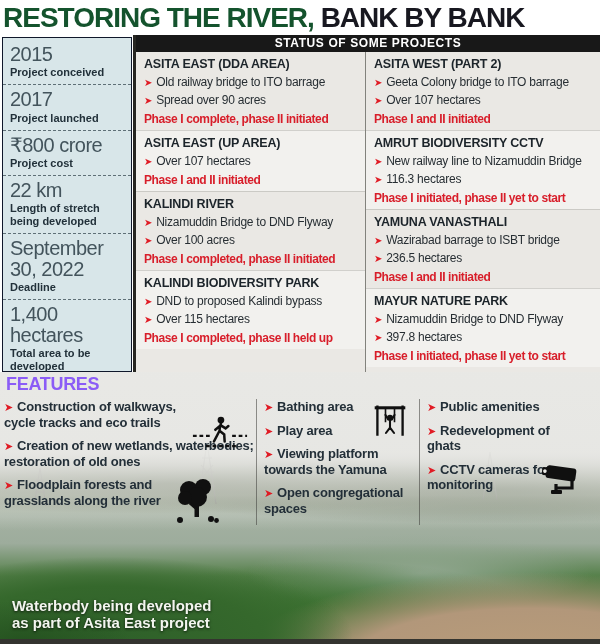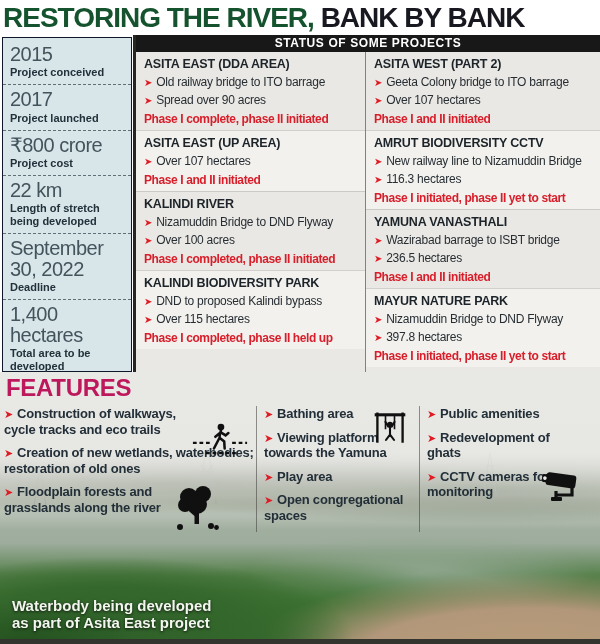--- a/index.html
+++ b/index.html
@@ -47,21 +47,21 @@
       radial-gradient(ellipse 420px 130px at 88% 107%, #b99d79 0%, #b2977a 42%, rgba(178,151,122,0) 70%),
       radial-gradient(ellipse 300px 80px at 55% 90%, #3c7231 0%, rgba(60,114,49,0) 70%),
       radial-gradient(ellipse 240px 55px at 70% 74%, #93a892 0%, rgba(147,168,146,0) 72%),
       radial-gradient(ellipse 520px 42px at 28% 41%, rgba(84,97,72,0.95) 0%, rgba(84,97,72,0) 72%),
       radial-gradient(ellipse 520px 48px at 82% 43%, rgba(74,90,64,0.95) 0%, rgba(74,90,64,0) 72%),
       linear-gradient(180deg,#d0cfcb 0%,#c8c7c2 20%,#bfc0b9 34%,#93a087 44%,#a4b1a2 53%,#9dac9c 63%,#55804a 75%,#3f7034 87%,#2e6028 100%);}
   .pylon{position:absolute;opacity:0.75;}
   .overlay{position:absolute;left:0;top:0;width:600px;height:158px;
     background:linear-gradient(180deg,rgba(233,233,230,0.97) 0%,rgba(233,233,230,0.94) 50%,rgba(233,233,230,0.6) 78%,rgba(233,233,230,0) 100%);}
   .features{position:absolute;left:4px;top:2px;width:592px;}
-  .features-title{font-size:24px;font-weight:700;color:#be185d;letter-spacing:-0.3px;margin:0 0 4px 2px;}
+  .features-title{font-size:18px;font-weight:700;color:#8b5cf6;letter-spacing:-0.3px;margin:0 0 4px 2px;}
   .f-cols{display:flex;}
   .f-col{position:relative;box-sizing:border-box;}
   .f-col1{width:252px;}
   .f-col2{width:163px;border-left:1px solid rgba(60,60,56,0.55);padding-left:7px;}
   .f-col3{flex:1;border-left:1px solid rgba(60,60,56,0.55);padding-left:7px;}
   .f-item{font-size:13px;font-weight:700;color:#232f38;line-height:1.2;margin-bottom:8px;letter-spacing:-0.2px;}
   .f-item .b-arrow{font-size:11px;}
   .f-w1{max-width:178px;}
   .f-w3{max-width:172px;}
   .f-c2w{max-width:152px;}
@@ -210,22 +210,22 @@
             <rect x="20.5" y="27" width="4.5" height="13"></rect>
             <path d="M22.5 32 L15.5 26" stroke="#101010" stroke-width="2.4"></path>
             <circle cx="6" cy="43" r="3"></circle>
               <circle cx="37" cy="42" r="3"></circle>
               <circle cx="42.5" cy="43.5" r="2.4"></circle>
           </svg>
         </div>
 
         <div class="f-col f-col2">
           <div class="f-item"><span class="b-arrow">➤</span><span>Bathing area</span></div>
+          <div class="f-item"><span class="b-arrow">➤</span><span>Play area</span></div>
           <div class="f-item f-c2w"><span class="b-arrow">➤</span><span>Viewing platform towards the Yamuna</span></div>
-          <div class="f-item"><span class="b-arrow">➤</span><span>Play area</span></div>
           <div class="f-item f-c2w"><span class="b-arrow">➤</span><span>Open congregational spaces</span></div>
           <svg class="ficon icon-swing" width="36" height="42" viewBox="0 0 40 46">
             <path d="M3 5 H37" stroke="#101010" stroke-width="3.4"></path>
             <path d="M6 2.5 V36 M34 2.5 V36" stroke="#101010" stroke-width="2.6"></path>
             <path d="M15 5 V21 M25 5 V21" stroke="#101010" stroke-width="1.8"></path>
             <circle cx="20" cy="16" r="3.4" fill="#101010"></circle>
             <path d="M20 19 V27 M15 13 L18 18 M25 13 L22 18 M20 27 L15.5 33 M20 27 L24.5 33" stroke="#101010" stroke-width="2.3" fill="none" stroke-linecap="round"></path>
           </svg>
         </div>
 

